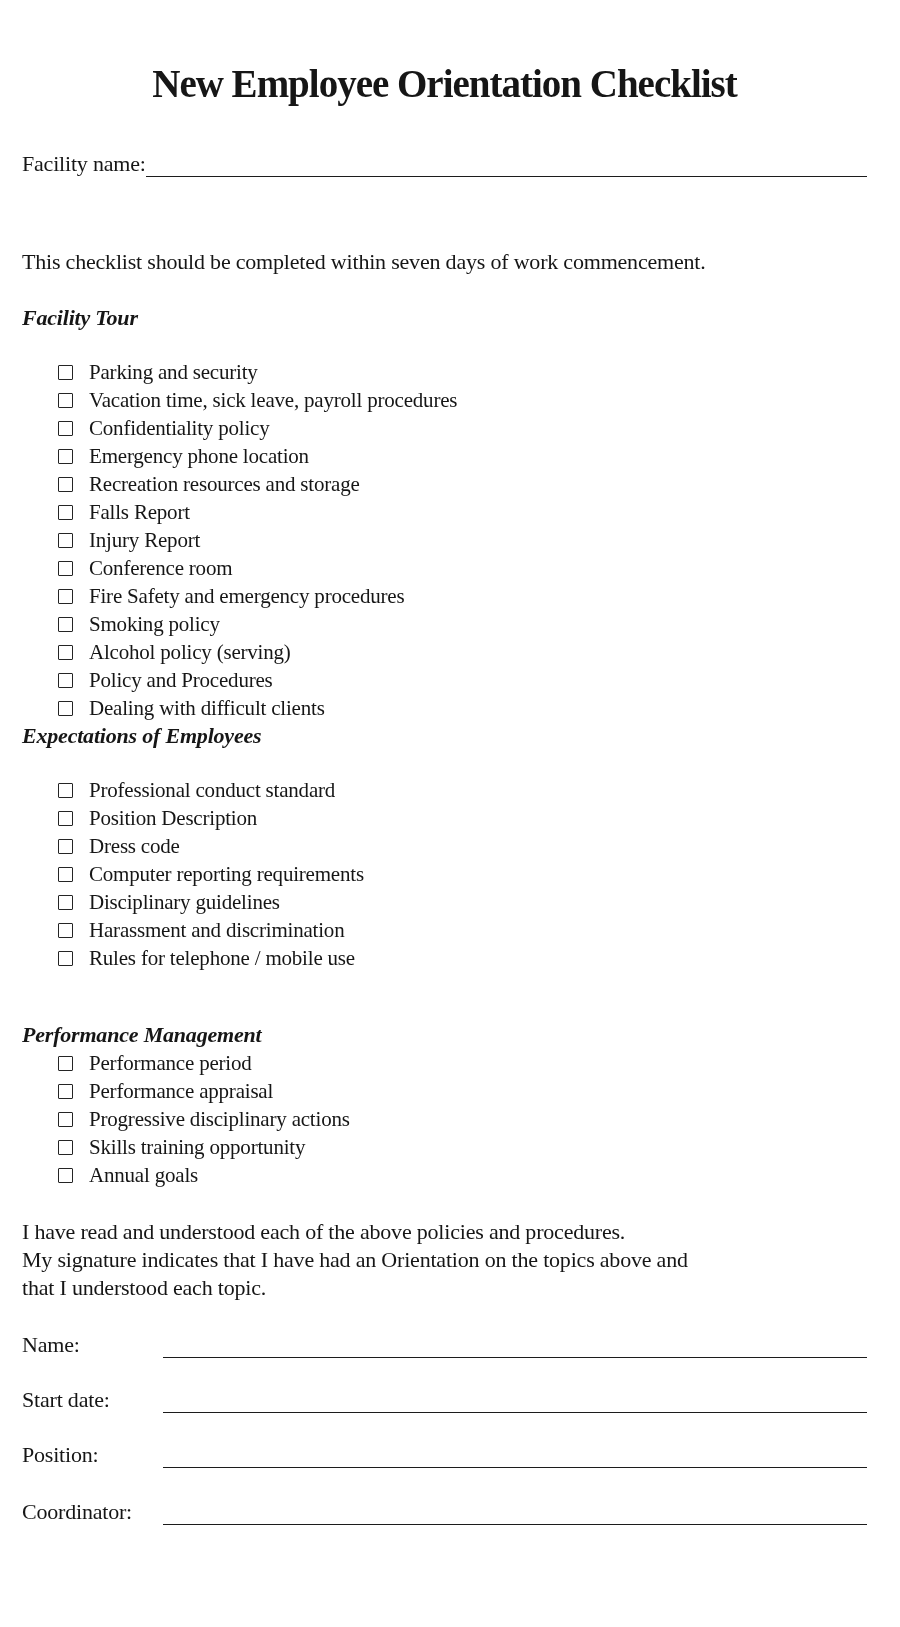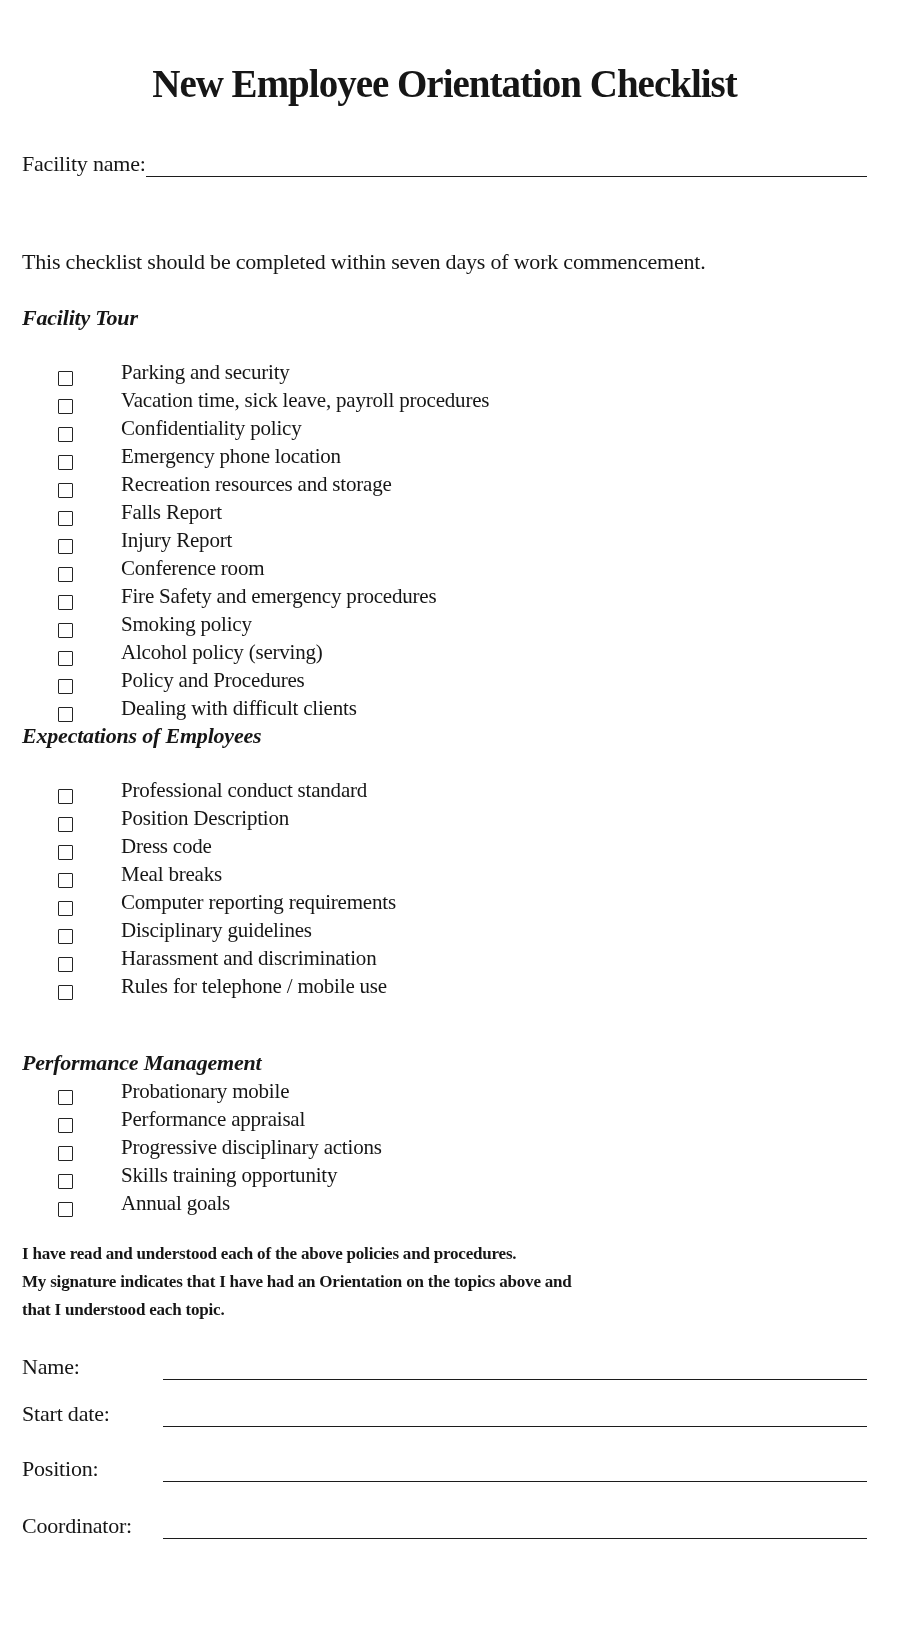--- a/index.html
+++ b/index.html
@@ -54,46 +54,44 @@
     font-style: italic;
   }
   .h-facility    { margin-top: 28px; }
   .h-expect      { }
   .h-performance { margin-top: 49px; }
   ul.checklist { list-style: none; }
   .list-gap   { margin-top: 26px; }
   .list-tight { margin-top: 0; }
   ul.checklist li {
     display: flex;
-    align-items: flex-end;
+    align-items: center;
     height: 28px;
     padding-left: 36px;
     line-height: 28px;
     white-space: nowrap;
-    gap: 32px;
   }
   .cb {
     width: 15px;
     height: 15px;
     border: 1.6px solid #242424;
     border-radius: 1px;
     background: #ffffff;
     margin-right: 16px;
     flex: none;
     display: inline-block;
   }
   .ack {
-    margin-top: 23px;
-    font-size: 17px;
-    font-weight: bold;
+    margin-top: 29px;
+    font-size: 22px;
   }
   .ack div { line-height: 28px; white-space: nowrap; }
   .sig-row { }
   .sig-row-1 { margin-top: 29px; }
-  .sig-row-2 { margin-top: 19px; }
+  .sig-row-2 { margin-top: 27px; }
   .sig-row-3 { margin-top: 27px; }
   .sig-row-4 { margin-top: 29px; }
   .sig-label {
     width: 141px;
     flex: none;
     white-space: nowrap;
   }
 </style>
 </head>
 <body>
@@ -177,24 +175,20 @@
       <li>
           <span class="cb"></span>
           <span>Position Description</span>
         </li>
       <li>
           <span class="cb"></span>
           <span>Dress code</span>
         </li>
       <li>
           <span class="cb"></span>
-          <span>Meal breaks</span>
-        </li>
-      <li>
-          <span class="cb"></span>
           <span>Computer reporting requirements</span>
         </li>
       <li>
           <span class="cb"></span>
           <span>Disciplinary guidelines</span>
         </li>
       <li>
           <span class="cb"></span>
           <span>Harassment and discrimination</span>
         </li>
@@ -203,21 +197,21 @@
           <span>Rules for telephone / mobile use</span>
         </li>
     </ul>
   </div>
 
   <div>
     <div class="section-heading h-performance">Performance Management</div>
     <ul class="checklist list-tight">
       <li>
           <span class="cb"></span>
-          <span>Probationary mobile</span>
+          <span>Performance period</span>
         </li>
       <li>
           <span class="cb"></span>
           <span>Performance appraisal</span>
         </li>
       <li>
           <span class="cb"></span>
           <span>Progressive disciplinary actions</span>
         </li>
       <li>

